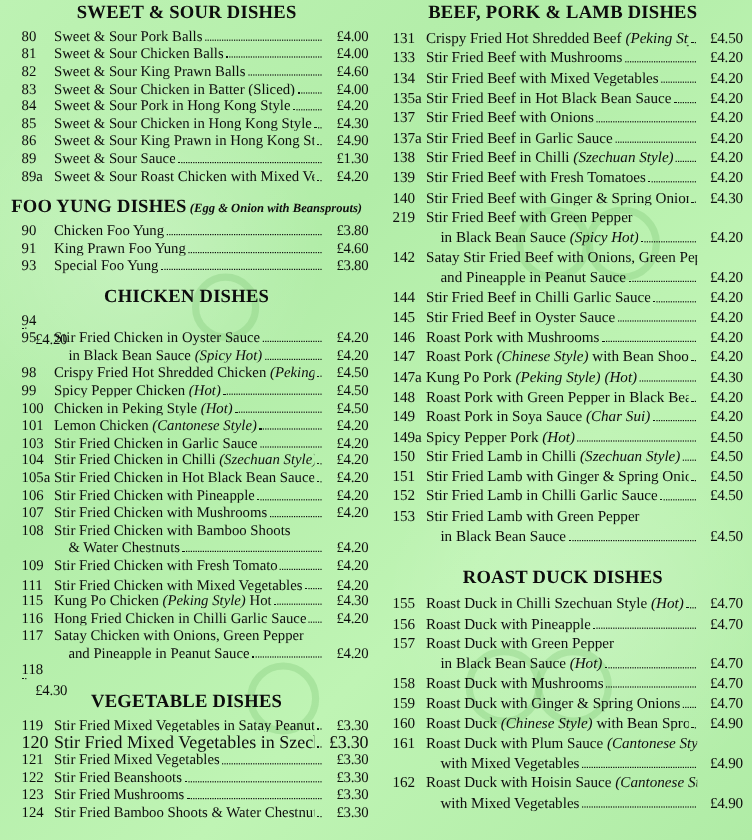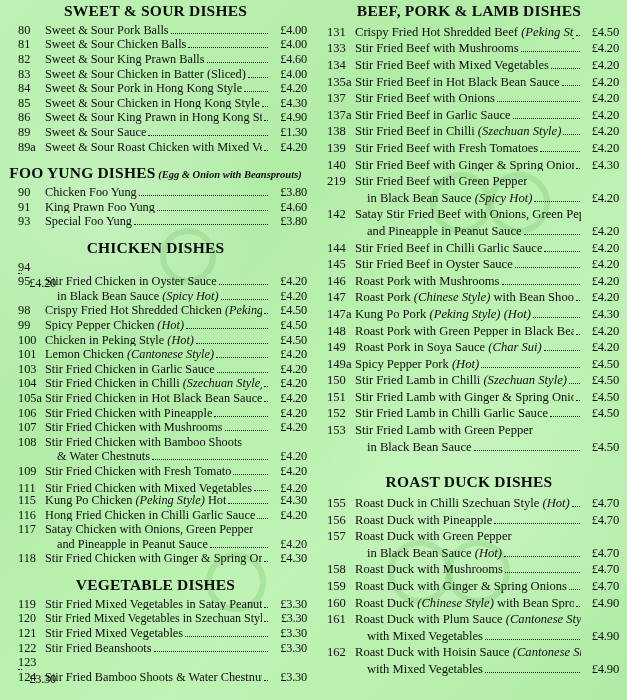--- a/index.html
+++ b/index.html
@@ -309,54 +309,54 @@
             <span class="num">117</span>
             <span class="desc" style="flex: 0 1 auto;"><span class="txt">Satay Chicken with Onions, Green Pepper</span></span>
             <span class="price" style="min-width: 38px;"></span>
           </div>
           <div class="row cont" style="height: 14.6px; font-size: 12.3px;">
             <span class="num"></span>
             <span class="desc" style="flex: 0 1 auto;"><span class="txt">and Pineapple in Peanut Sauce</span></span>
             <span class="leader"></span>
             <span class="price" style="min-width: 38px;">£4.20</span>
           </div>
-          <div class="row" style="height: 14.6px; font-size: 12.3px;">
+          <div class="row" style="height: 14.6px; font-size: 12.3px; flex-direction: column;">
             <span class="num">118</span>
             <span class="desc" style="flex: 0 1 auto;"><span class="txt">Stir Fried Chicken with Ginger &amp; Spring Onions</span></span>
             <span class="leader"></span>
             <span class="price" style="min-width: 38px;">£4.30</span>
           </div>
         </div>
         <div class="section-title" style="font-size: 15.5px; margin-top: 9px; margin-bottom: 4px;"><span>VEGETABLE DISHES</span></div>
         <div class="items">
           <div class="row" style="height: 14.6px; font-size: 12.3px;">
             <span class="num">119</span>
             <span class="desc" style="flex: 0 1 auto;"><span class="txt">Stir Fried Mixed Vegetables in Satay Peanut Sauce</span></span>
             <span class="leader"></span>
             <span class="price" style="min-width: 38px;">£3.30</span>
           </div>
-          <div class="row" style="height: 14.6px; font-size: 12px;">
+          <div class="row" style="height: 14.6px; font-size: 15px;">
             <span class="num">120</span>
             <span class="desc" style="flex: 0 1 auto;"><span class="txt">Stir Fried Mixed Vegetables in Szechuan Style </span></span>
             <span class="leader"></span>
             <span class="price" style="min-width: 38px;">£3.30</span>
           </div>
           <div class="row" style="height: 14.6px; font-size: 12.3px;">
             <span class="num">121</span>
             <span class="desc" style="flex: 0 1 auto;"><span class="txt">Stir Fried Mixed Vegetables</span></span>
             <span class="leader"></span>
             <span class="price" style="min-width: 38px;">£3.30</span>
           </div>
           <div class="row" style="height: 14.6px; font-size: 12.3px;">
             <span class="num">122</span>
             <span class="desc" style="flex: 0 1 auto;"><span class="txt">Stir Fried Beanshoots</span></span>
             <span class="leader"></span>
             <span class="price" style="min-width: 38px;">£3.30</span>
           </div>
-          <div class="row" style="height: 14.6px; font-size: 12.3px; flex-direction: column;">
+          <div class="row" style="height: 14.6px; font-size: 12.3px;">
             <span class="num">123</span>
             <span class="desc" style="flex: 0 1 auto;"><span class="txt">Stir Fried Mushrooms</span></span>
             <span class="leader"></span>
             <span class="price" style="min-width: 38px;">£3.30</span>
           </div>
           <div class="row" style="height: 14.6px; font-size: 12.3px;">
             <span class="num">124</span>
             <span class="desc" style="flex: 0 1 auto;"><span class="txt">Stir Fried Bamboo Shoots &amp; Water Chestnuts</span></span>
             <span class="leader"></span>
             <span class="price" style="min-width: 38px;">£3.30</span>

